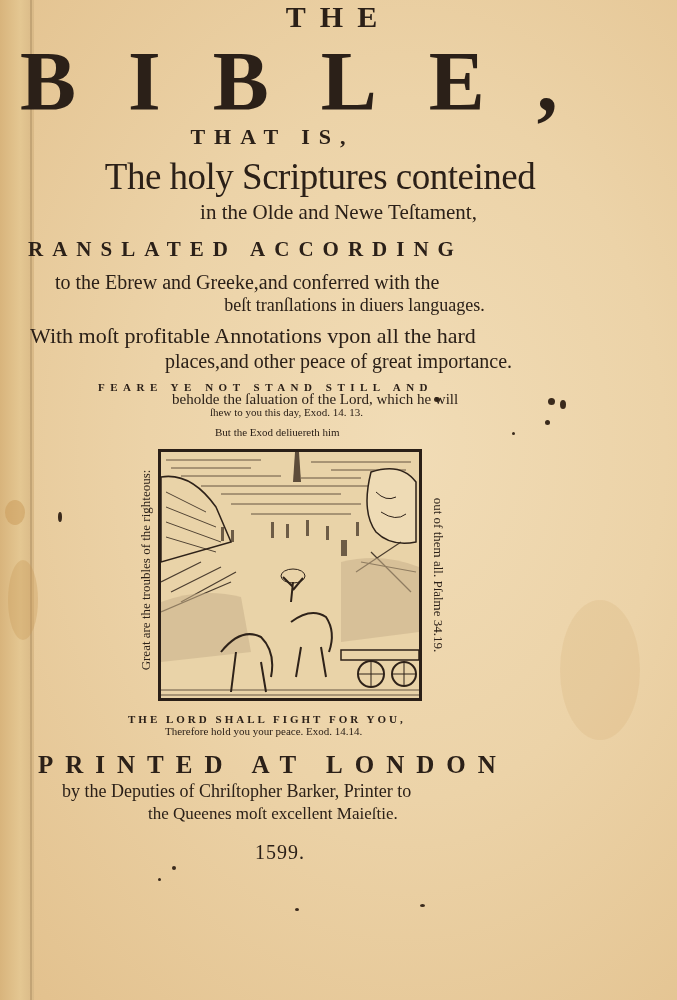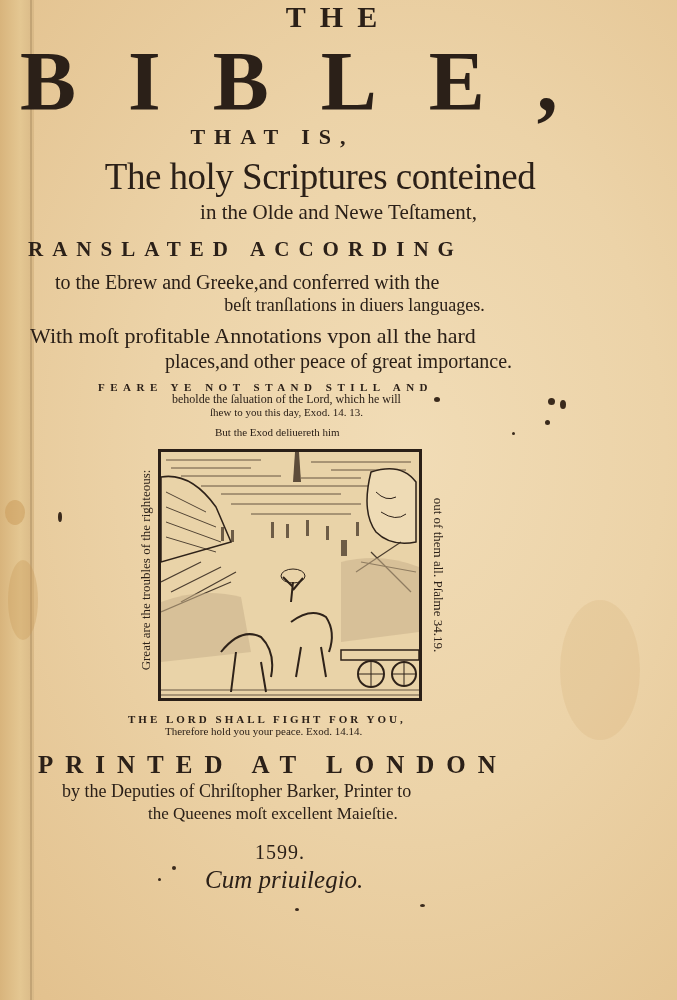--- a/index.html
+++ b/index.html
@@ -29,21 +29,21 @@
     .t-bible { top: 38px; left: 20px; width: 580px; font-size: 84px; letter-spacing: 52px; font-weight: bold; line-height: 88px; }
     .t-thatis { top: 124px; left: 0; width: 545px; font-size: 22px; letter-spacing: 9px; font-weight: bold; line-height: 26px; }
     .t-holy { top: 156px; left: 30px; width: 580px; font-size: 37px; line-height: 42px; letter-spacing: -0.5px; }
     .t-olde { top: 200px; left: 0; width: 677px; font-size: 21px; line-height: 24px; }
     .t-transl { top: 236px; left: 28px; width: 590px; font-size: 21px; letter-spacing: 9px; line-height: 26px; text-align: left; font-weight: bold; }
     .t-ebrew { top: 270px; left: 55px; width: 560px; font-size: 20px; line-height: 24px; text-align: left; }
     .t-best { top: 294px; left: 16px; width: 677px; font-size: 18px; line-height: 22px; }
     .t-with { top: 323px; left: 30px; width: 540px; font-size: 22px; line-height: 26px; text-align: left; }
     .t-places { top: 349px; left: 0; width: 677px; font-size: 20px; line-height: 24px; }
     .t-feare { top: 380px; left: 98px; width: 410px; font-size: 11px; letter-spacing: 5.5px; line-height: 14px; text-align: left; font-weight: bold; }
-    .t-beholde { top: 393px; left: 172px; width: 260px; font-size: 12px; line-height: 13px; text-align: left; }
+    .t-beholde { top: 393px; left: 172px; width: 260px; font-size: 15px; line-height: 13px; text-align: left; }
     .t-shew { top: 406px; left: 210px; width: 200px; font-size: 11px; line-height: 13px; text-align: left; }
     .t-but { top: 426px; left: 215px; width: 200px; font-size: 11px; line-height: 13px; text-align: left; }
     .woodcut {
       position: absolute; left: 158px; top: 449px; width: 264px; height: 252px;
       border: 3px solid #2a1f17; box-sizing: border-box; overflow: hidden;
       background: #e9d2a6;
     }
     .side-left {
       position: absolute; left: 138px; top: 690px; width: 240px; height: 16px;
       transform-origin: 0 0; transform: rotate(-90deg);
@@ -169,14 +169,13 @@
   <div class="side-left">Great are the troubles of the righteous:</div>
   <div class="side-right">out of them all. Pſalme 34.19.</div>
 
   <div class="line t-lord">THE LORD SHALL FIGHT FOR YOU,</div>
   <div class="line t-therefore">Therefore hold you your peace. Exod. 14.14.</div>
 
   <div class="line t-printed">PRINTED  AT  LONDON</div>
   <div class="line t-deputies">by the Deputies of Chriſtopher Barker, Printer to</div>
   <div class="line t-queenes">the Queenes moſt excellent Maieſtie.</div>
   <div class="line t-year">1599.</div>
-  <div class="line t-cum">Cum priuilegio.</div>
 </div>
 
 </body></html>

